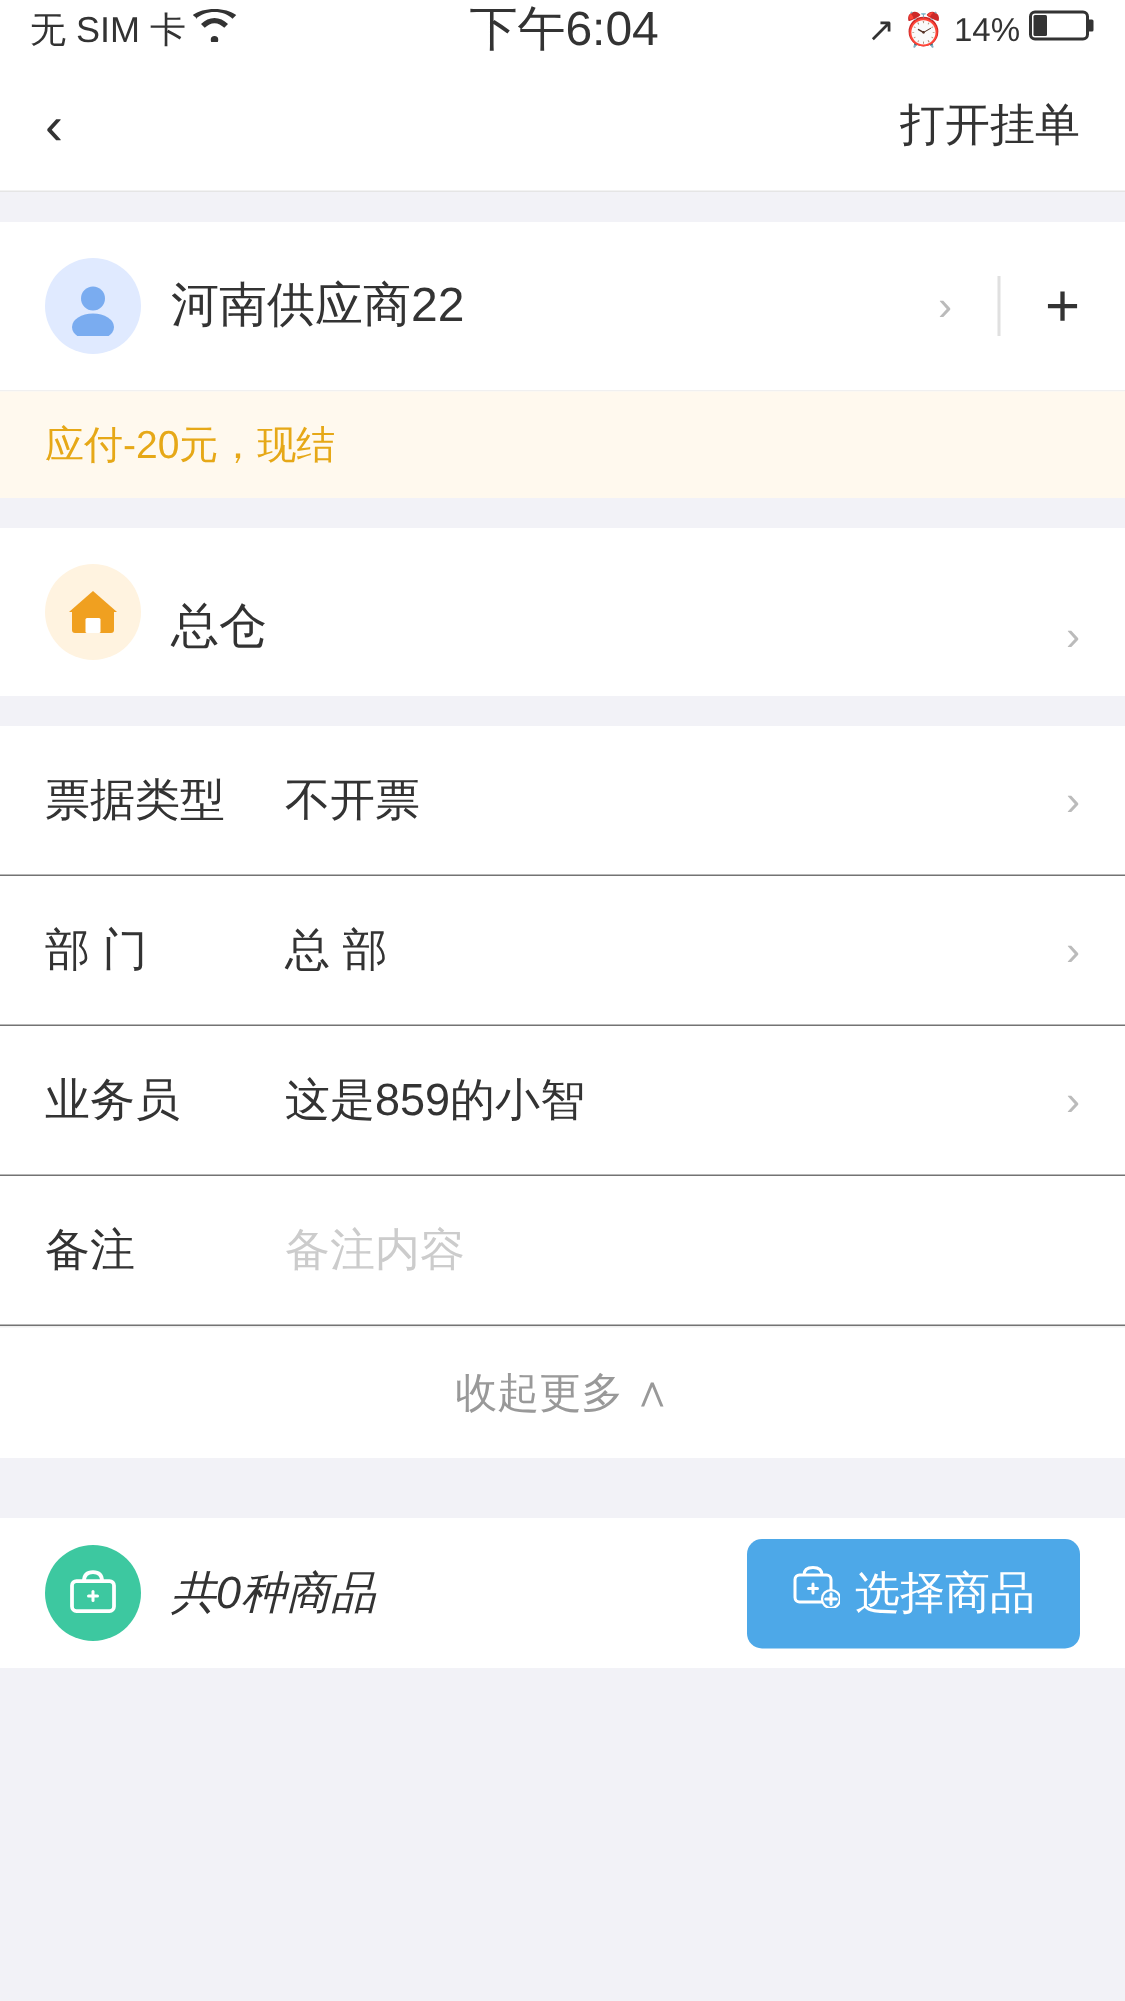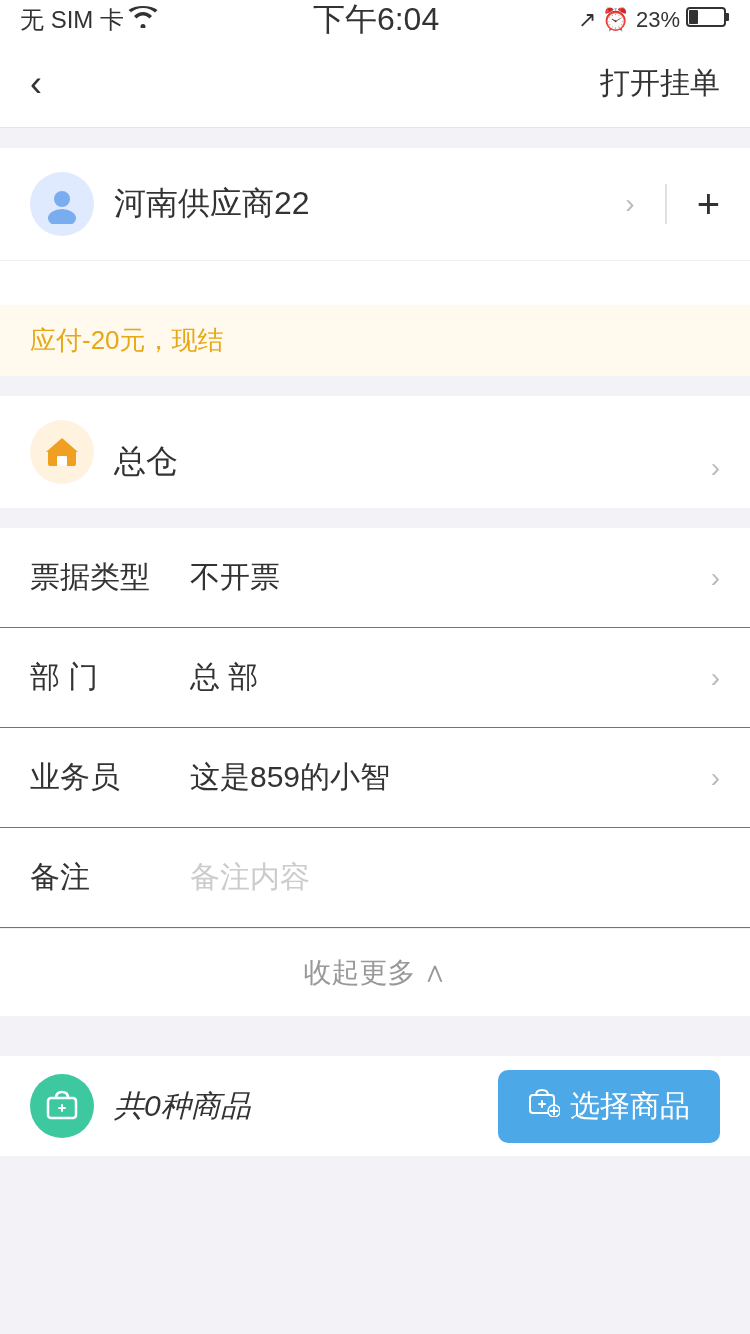--- a/index.html
+++ b/index.html
@@ -113,21 +113,20 @@
       margin: 0 30px 0 0;
     }
 
     
     .notice-bar {
       background: #fff9ee;
       padding: 18px 30px;
       font-size: 26px;
       color: #e6a817;
       border-bottom: none;
-      margin-top: 44px;
     }
 
     
     .warehouse-row {
       display: flex;
       align-items: flex-end;
       padding: 24px 30px;
       background: #fff;
     }
     .warehouse-icon {
@@ -249,21 +248,21 @@
     <span>
       <svg width="30" height="22" viewBox="0 0 30 22" fill="none">
         <path d="M15 18a2.5 2.5 0 1 1 0 5 2.5 2.5 0 0 1 0-5zm-6.5-5.5C10.5 10.7 12.6 9.5 15 9.5s4.5 1.2 6.5 3l2.5-2.5C21.3 7.5 18.3 6 15 6S8.7 7.5 6 10l2.5 2.5zm-6-6C5.8 3.8 10.1 2 15 2s9.2 1.8 12 4.5L29.5 4C26 1.5 20.8 0 15 0S4 1.5.5 4L3.5 6.5z" fill="#333"></path>
       </svg>
     </span>
   </div>
   <div class="status-center">下午6:04</div>
   <div class="status-right">
     <span>↗</span>
     <span>⏰</span>
-    <span>23%</span>
+    <span>14%</span>
     <span>
       <svg width="44" height="22" viewBox="0 0 44 22">
           <rect x="1" y="2" width="38" height="18" rx="3" stroke="#333" stroke-width="2" fill="none"></rect>
           <rect x="39" y="7" width="4" height="8" rx="1" fill="#333"></rect>
           <rect x="3" y="4" width="9" height="14" rx="1" fill="#333"></rect>
         </svg>
     </span>
   </div>
 </div>
 

